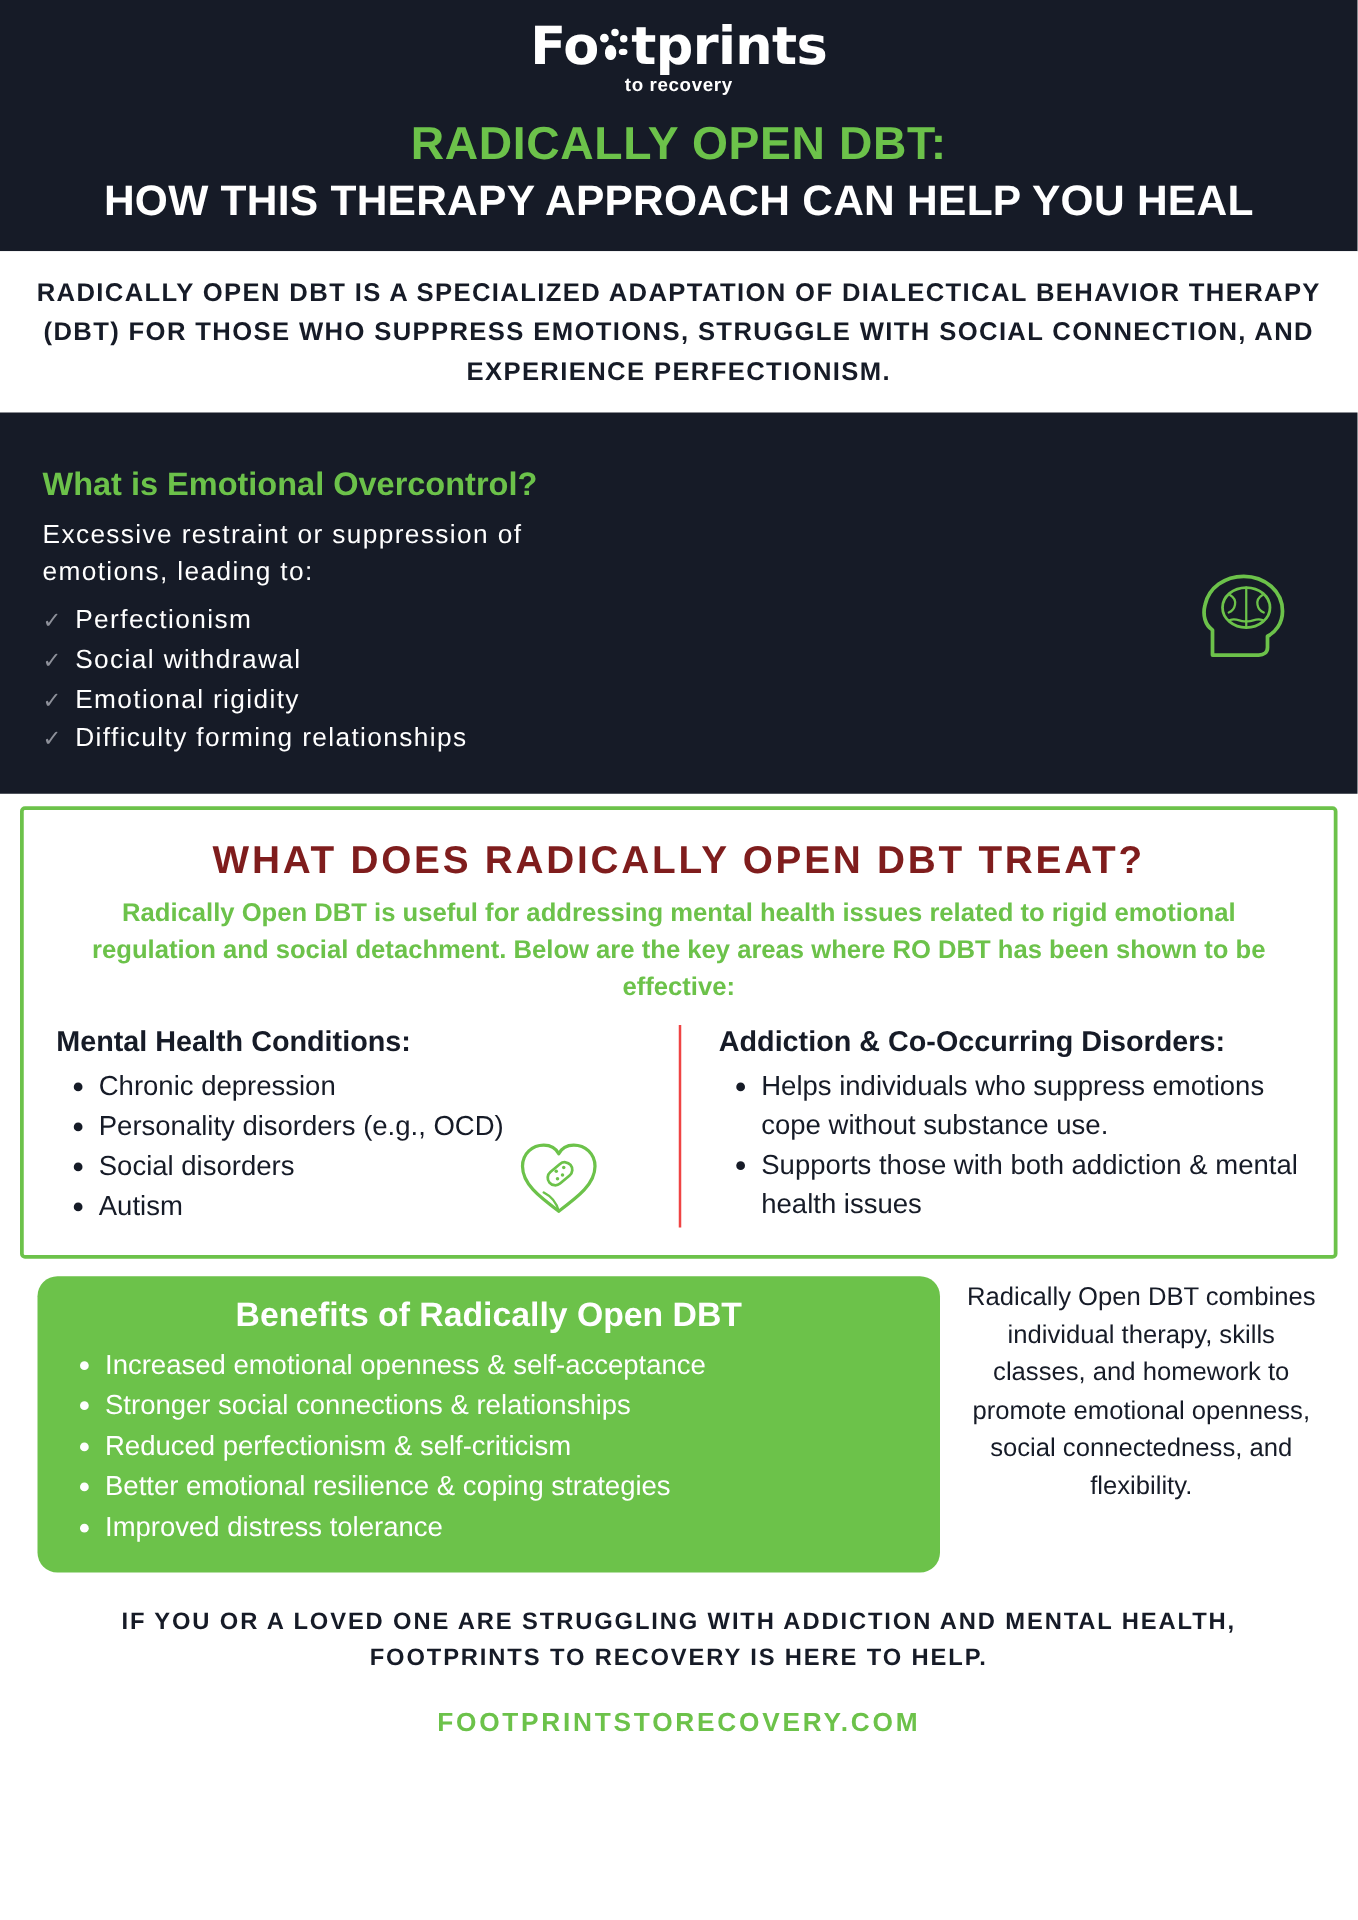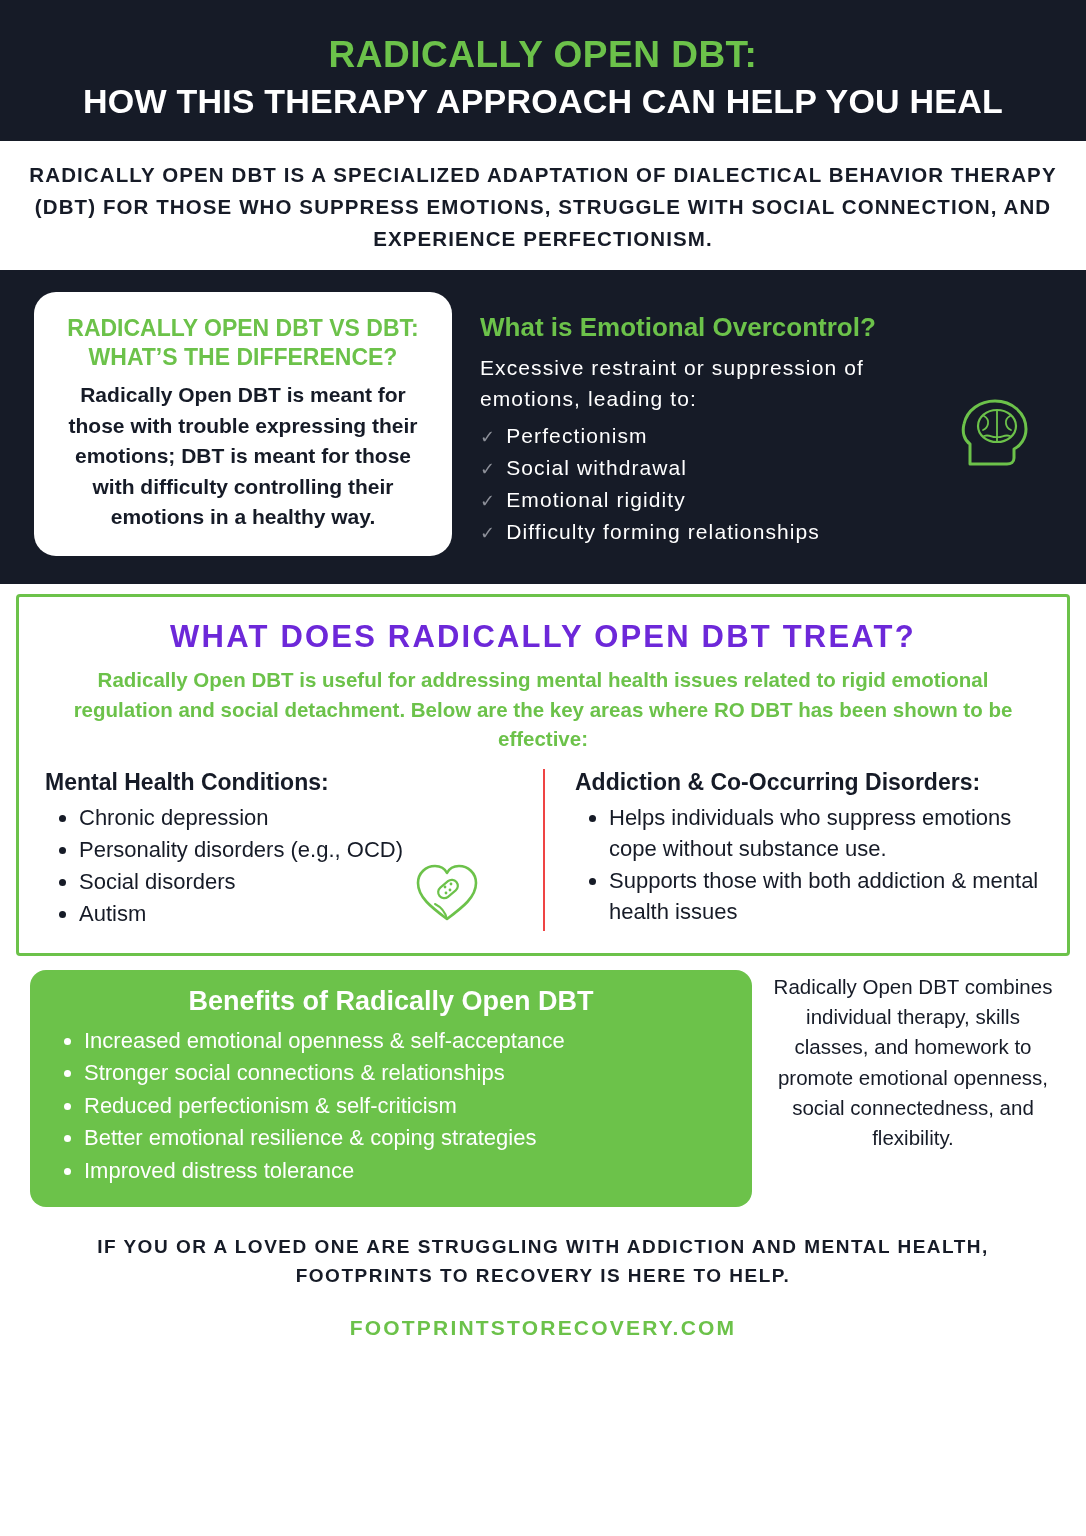--- a/index.html
+++ b/index.html
@@ -163,21 +163,21 @@
     padding: 10px 16px 0 16px;
   }
   .treat-box {
     border: 3px solid #6cc24a;
     border-radius: 4px;
     padding: 18px 26px 22px 26px;
   }
   .treat-box h2 {
     margin: 4px 0 10px 0;
     text-align: center;
-    color: #6d28d9;
+    color: #7f1d1d;
     font-size: 31px;
     font-weight: bold;
     letter-spacing: 2.2px;
   }
   .treat-box .lede {
     margin: 0 0 16px 0;
     text-align: center;
     color: #6cc24a;
     font-size: 20.5px;
     font-weight: bold;
@@ -282,32 +282,40 @@
     font-weight: bold;
     letter-spacing: 2.2px;
   }
 </style>
 </head>
 <body>
 
 <div class="page">
 
   <div class="header">
+    <div class="logo">
+      <span class="logo-main">
+        <span>Fo</span><span class="logo-dots">
+          <i style="width:7px;height:7px;left:1px;top:6px;"></i>
+          <i style="width:6px;height:6px;left:10px;top:2px;"></i>
+          <i style="width:6px;height:6px;left:17px;top:7px;"></i>
+          <i style="width:9px;height:12px;left:5px;top:15px;border-radius:50% 50% 45% 45%;"></i>
+          <i style="width:7px;height:5px;left:16px;top:18px;"></i>
+        </span><span>tprints</span>
+      </span>
+      <div class="logo-sub">to recovery</div>
+    </div>
     <div class="title-green">RADICALLY OPEN DBT:</div>
     <div class="title-white">HOW THIS THERAPY APPROACH CAN HELP YOU HEAL</div>
   </div>
 
   <div class="subhead">RADICALLY OPEN DBT IS A SPECIALIZED ADAPTATION OF DIALECTICAL BEHAVIOR THERAPY (DBT) FOR THOSE WHO SUPPRESS EMOTIONS, STRUGGLE WITH SOCIAL CONNECTION, AND EXPERIENCE PERFECTIONISM.</div>
 
   <div class="dark-band">
 
-    <div class="white-card">
-      <h3>RADICALLY OPEN DBT VS DBT: WHAT’S THE DIFFERENCE?</h3>
-      <p>Radically Open DBT is meant for those with trouble expressing their emotions; DBT is meant for those with difficulty controlling their emotions in a healthy way.</p>
-    </div>
 
     <div class="overcontrol">
       <h3>What is Emotional Overcontrol?</h3>
       <p>Excessive restraint or suppression of emotions, leading to:</p>
 
       <span class="brain-icon">
         <svg width="76" height="74" viewBox="0 0 76 74" fill="none" xmlns="http://www.w3.org/2000/svg">
           <path d="M12 68 L12 48 C6 44 4 36 6 28 C9 14 22 5 37 5 C54 5 68 17 68 33 C68 43 62 50 56 53 L56 62 C56 66 53 68 49 68 Z" stroke="#6cc24a" stroke-width="3" fill="none" stroke-linejoin="round"></path>
           <ellipse cx="39" cy="30" rx="19" ry="16" stroke="#6cc24a" stroke-width="2.2" fill="none"></ellipse>
           <path d="M39 14 L39 46 M26 20 C33 24 30 32 25 34 M52 20 C45 24 48 32 53 34 M26 40 C32 38 34 42 39 41 M52 40 C46 38 44 42 39 41" stroke="#6cc24a" stroke-width="1.8" fill="none" stroke-linecap="round"></path>

